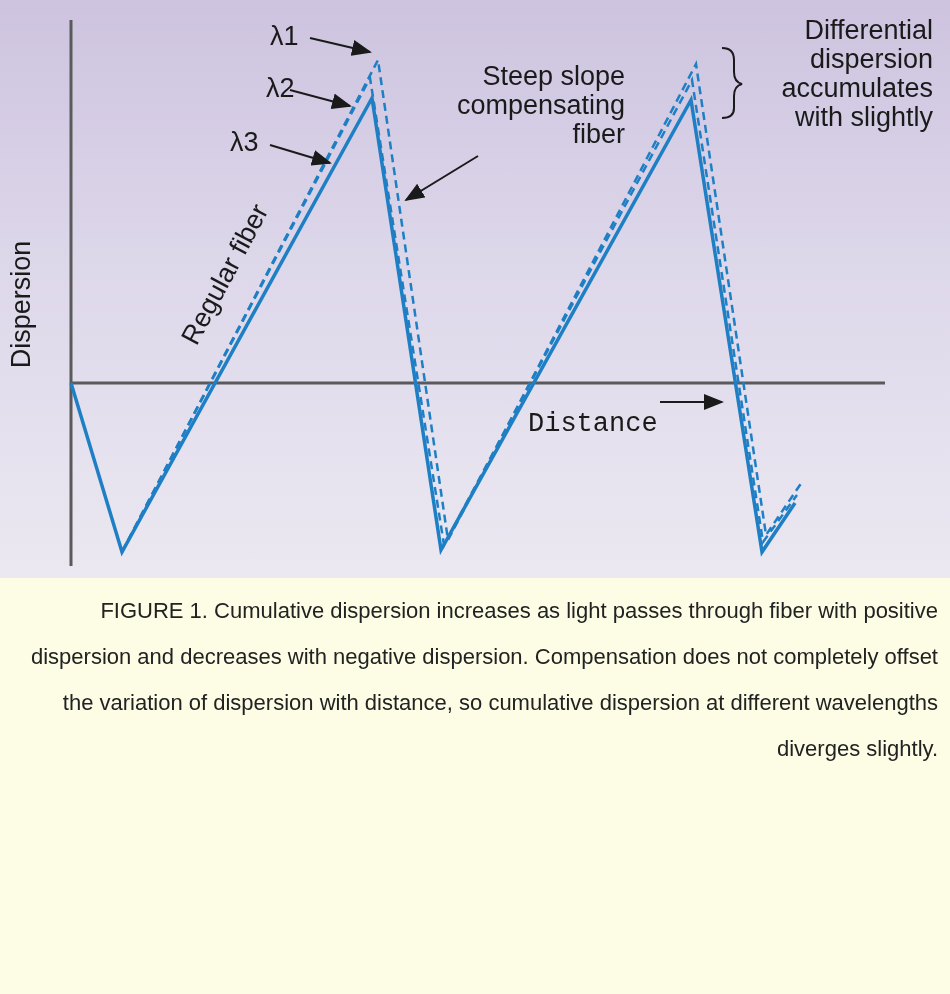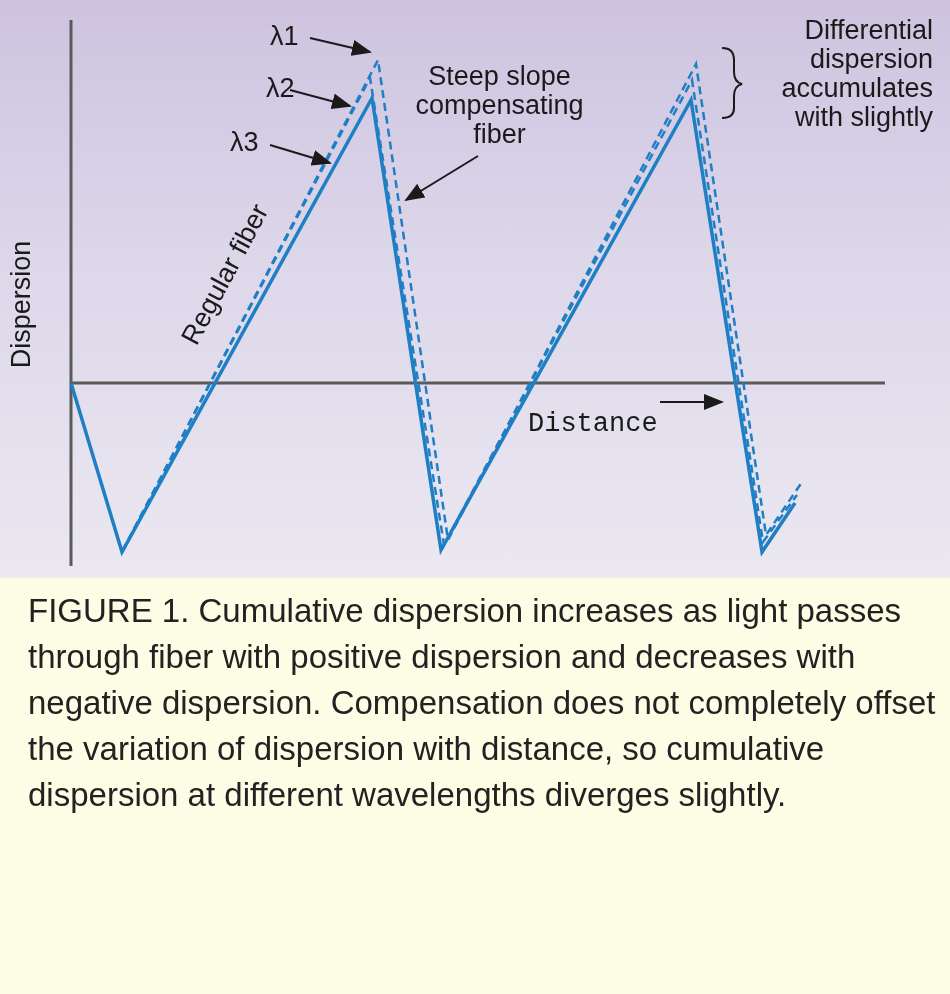--- a/index.html
+++ b/index.html
@@ -1,21 +1,21 @@
 <!DOCTYPE html>
 <html><head>
 <meta charset="utf-8">
 <style>
   html, body { margin: 0; padding: 0; }
   body { width: 950px; height: 994px; position: relative; overflow: hidden; background: #fdfde6; font-family: "Liberation Sans", sans-serif; }
   .figure { position: absolute; left: 0; top: 0; width: 950px; height: 578px; background: linear-gradient(to bottom, #cdc3df 0%, #ddd7ea 45%, #ebe8f1 100%); padding-left: 20px; }
   .figure svg { position: absolute; left: 0; top: 0; }
   .lbl { position: absolute; color: #1a1a1a; font-size: 27px; line-height: 29px; text-align: center; white-space: nowrap; }
   .caption { position: absolute; left: 0; top: 578px; width: 950px; height: 416px; background: #fdfde6; }
-  .caption p { margin: 0; padding: 10px 12px 0 28px; font-size: 33px; line-height: 46px; color: #222; text-align: left; }
+  .caption p { margin: 0; padding: 10px 12px 0 12px; font-size: 22px; line-height: 46px; color: #222; text-align: right; }
 </style>
 </head>
 <body>
 
 <div class="figure">
   <svg width="950" height="578" viewBox="0 0 950 578">
     <defs>
       <marker id="ah" markerWidth="10" markerHeight="8" refX="9" refY="4" orient="auto">
         <path d="M0,0 L10,4 L0,8 Z" fill="#1a1a1a"></path>
       </marker>
@@ -38,21 +38,21 @@
 
     <line x1="660" y1="402" x2="722" y2="402" stroke="#1a1a1a" stroke-width="2" marker-end="url(#ah)"></line>
 
     <path d="M722,48 Q734,48 734,60 L734,72 Q734,82 742,84 Q734,86 734,96 L734,108 Q734,118 722,118" fill="none" stroke="#1a1a1a" stroke-width="2"></path>
   </svg>
 
   <div class="lbl" style="left:270px;top:22px;">λ1</div>
   <div class="lbl" style="left:250px;top:74px;margin-left:16px;">λ2</div>
   <div class="lbl" style="left:230px;top:128px;">λ3</div>
 
-  <div class="lbl" style="left:392px;top:62px;width:215px;">
+  <div class="lbl" style="left:410px;top:62px;width:215px;text-align:right;">
     <div>Steep slope</div>
     <div>compensating</div>
     <div>fiber</div>
   </div>
 
   <div class="lbl" style="left:738px;top:16px;width:195px;text-align:right;">
     <div>Differential</div>
     <div>dispersion</div>
     <div>accumulates</div>
     <div>with slightly</div>

